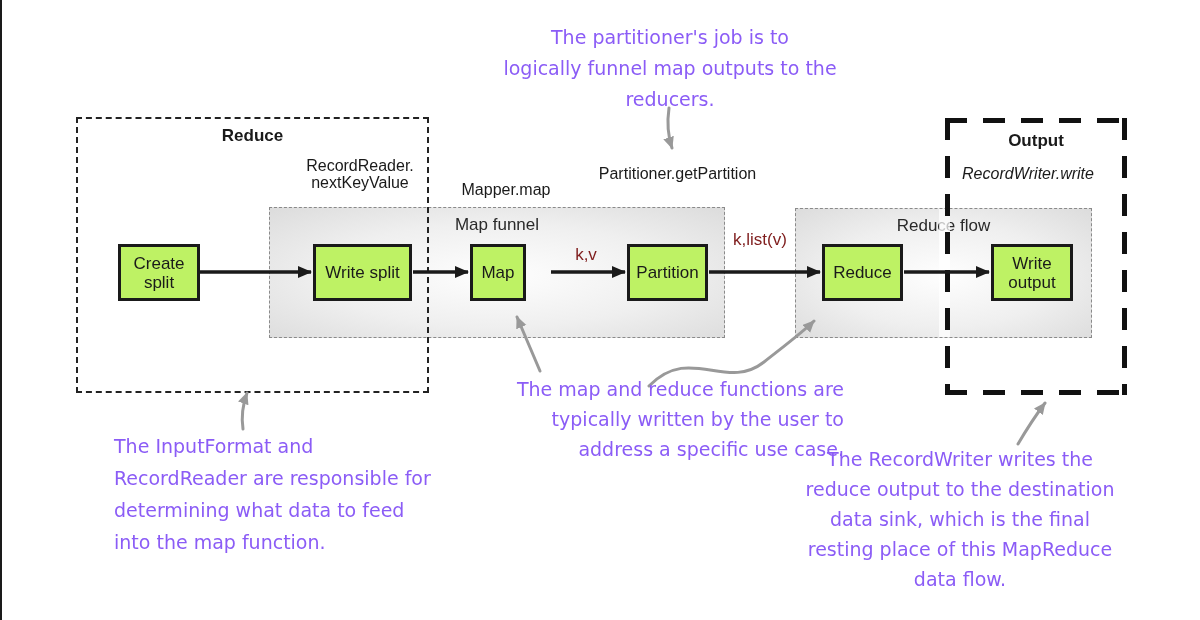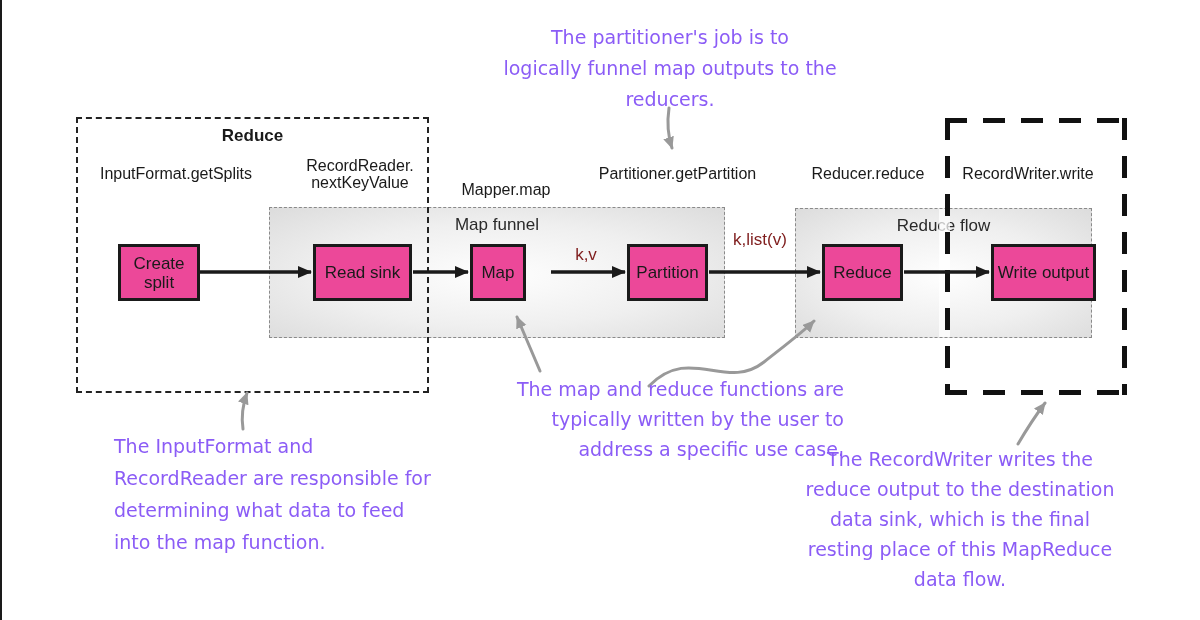--- a/index.html
+++ b/index.html
@@ -57,34 +57,34 @@
   .title-output { left: 945px; top: 131px; width: 182px; }
   .api-label {
     position: absolute; z-index: 6; font-size: 16px; line-height: 19px;
     text-align: center; color: #1a1a1a;
   }
   .al-inputformat  { left: 56px;  top: 164px; width: 240px; }
   .al-recordreader { left: 285px; top: 157px; width: 150px; line-height: 17px; }
   .al-mapper       { left: 426px; top: 180px; width: 160px; }
   .al-partitioner  { left: 557px; top: 164px; width: 241px; }
   .al-reducer      { left: 788px; top: 164px; width: 160px; }
-  .al-recordwriter { left: 946px; top: 164px; width: 164px; }
+  .al-recordwriter { left: 946px; top: 164px; width: 164px; font-style: italic; }
   
   .step {
     position: absolute; top: 244px; height: 57px; z-index: 5;
-    background: #ec4899; border: 3px solid #1a1a1a;
+    background: #bef264; border: 3px solid #1a1a1a;
     display: flex; align-items: center; justify-content: center;
     font-size: 17px; line-height: 19px; text-align: center;
   }
   .st-create    { left: 118px; width: 82px; }
   .st-read      { left: 313px; width: 99px; }
   .st-map       { left: 470px; width: 56px; }
   .st-partition { left: 627px; width: 81px; }
   .st-reduce    { left: 822px; width: 81px; }
-  .st-write     { left: 991px; width: 105px; }
+  .st-write     { left: 991px; width: 82px; }
   
   .edge-label {
     position: absolute; z-index: 6; font-size: 17px; line-height: 20px;
     text-align: center; color: #7f1d1d;
   }
   .el-kv    { left: 556px; top: 245px; width: 60px; }
   .el-klist { left: 710px; top: 230px; width: 100px; }
   
   .annotation {
     position: absolute; z-index: 6;
@@ -121,27 +121,26 @@
   </div>
   <div class="white-strip"></div>
 
   <div class="group-input"></div>
   <div class="group-output-strip go-top"></div>
   <div class="group-output-strip go-bottom"></div>
   <div class="group-output-strip go-left"></div>
   <div class="group-output-strip go-right"></div>
 
   <div class="group-title title-input">Reduce</div>
+  <div class="group-title title-output">Output</div>
 
-  <div class="api-label al-inputformat">InputFormat.getSplits</div>
   <div class="api-label al-recordreader pre">RecordReader.
 nextKeyValue</div>
   <div class="api-label al-mapper">Mapper.map</div>
   <div class="api-label al-partitioner">Partitioner.getPartition</div>
-  <div class="api-label al-reducer">Reducer.reduce</div>
   <div class="api-label al-recordwriter">RecordWriter.write</div>
 
   <svg class="overlay" viewBox="0 0 1200 620">
     <defs>
       <marker id="mblack" markerUnits="userSpaceOnUse" markerWidth="16" markerHeight="14" refX="13" refY="6" orient="auto">
         <path d="M0,0 L14,6 L0,12 Z" fill="#1a1a1a"></path>
       </marker>
       <marker id="mgray" markerUnits="userSpaceOnUse" markerWidth="15" markerHeight="13" refX="11" refY="5.5" orient="auto">
         <path d="M0,0 L12,5.5 L0,11 Z" fill="#999999"></path>
       </marker>
@@ -153,21 +152,21 @@
     <path d="M904 272 H989" stroke="#1a1a1a" stroke-width="3.5" fill="none" marker-end="url(#mblack)"></path>
 
     <path d="M669 108 C667 122 668 136 672 148" stroke="#999" stroke-width="3" fill="none" stroke-linecap="round" marker-end="url(#mgray)"></path>
     <path d="M243 429 C241 416 243 404 247 393" stroke="#999" stroke-width="3" fill="none" stroke-linecap="round" marker-end="url(#mgray)"></path>
     <path d="M540 371 L517 317" stroke="#999" stroke-width="3" fill="none" stroke-linecap="round" marker-end="url(#mgray)"></path>
     <path d="M649 386 C690 344 726 392 764 362 C792 340 804 331 814 321" stroke="#999" stroke-width="3" fill="none" stroke-linecap="round" marker-end="url(#mgray)"></path>
     <path d="M1018 444 C1028 427 1036 415 1045 403" stroke="#999" stroke-width="3" fill="none" stroke-linecap="round" marker-end="url(#mgray)"></path>
   </svg>
 
   <div class="step st-create">Create split</div>
-  <div class="step st-read">Read sink</div>
+  <div class="step st-read">Write split</div>
   <div class="step st-map">Map</div>
   <div class="step st-partition">Partition</div>
   <div class="step st-reduce">Reduce</div>
   <div class="step st-write">Write output</div>
 
   <div class="edge-label el-kv">k,v</div>
   <div class="edge-label el-klist">k,list(v)</div>
 
   <div class="annotation an-input pre">The InputFormat and
 RecordReader are responsible for

